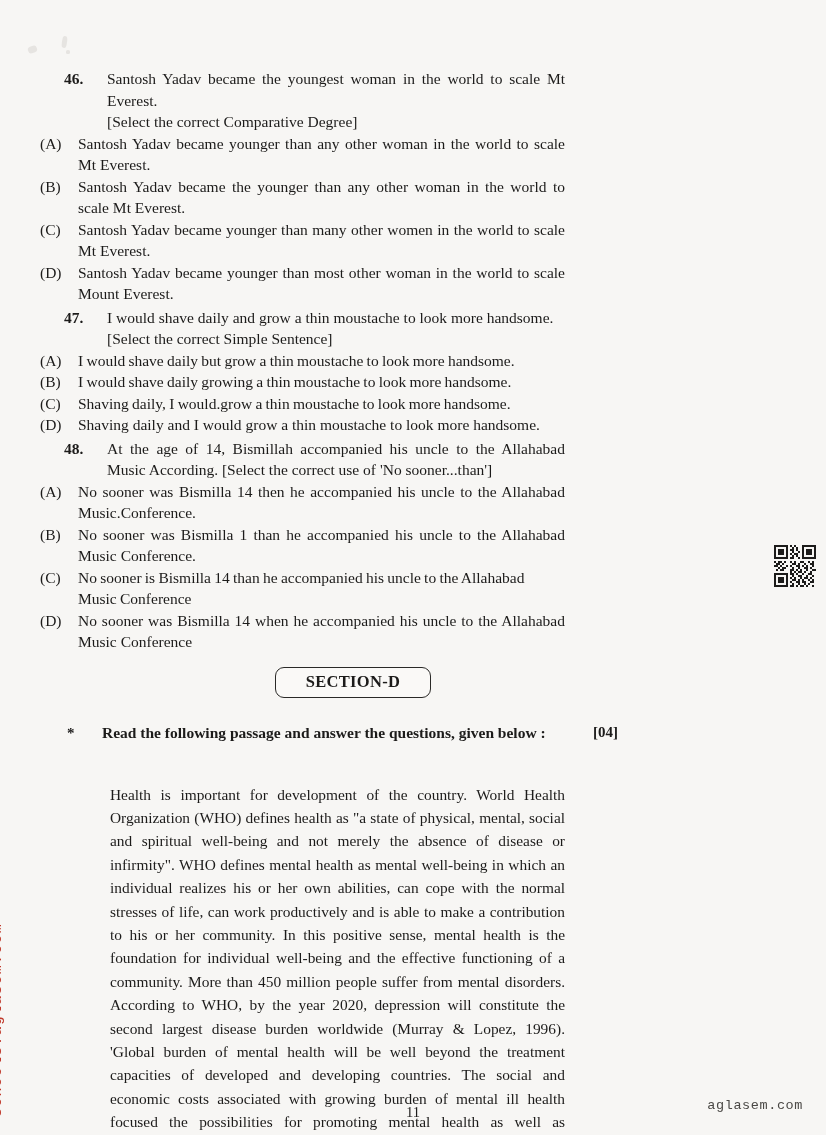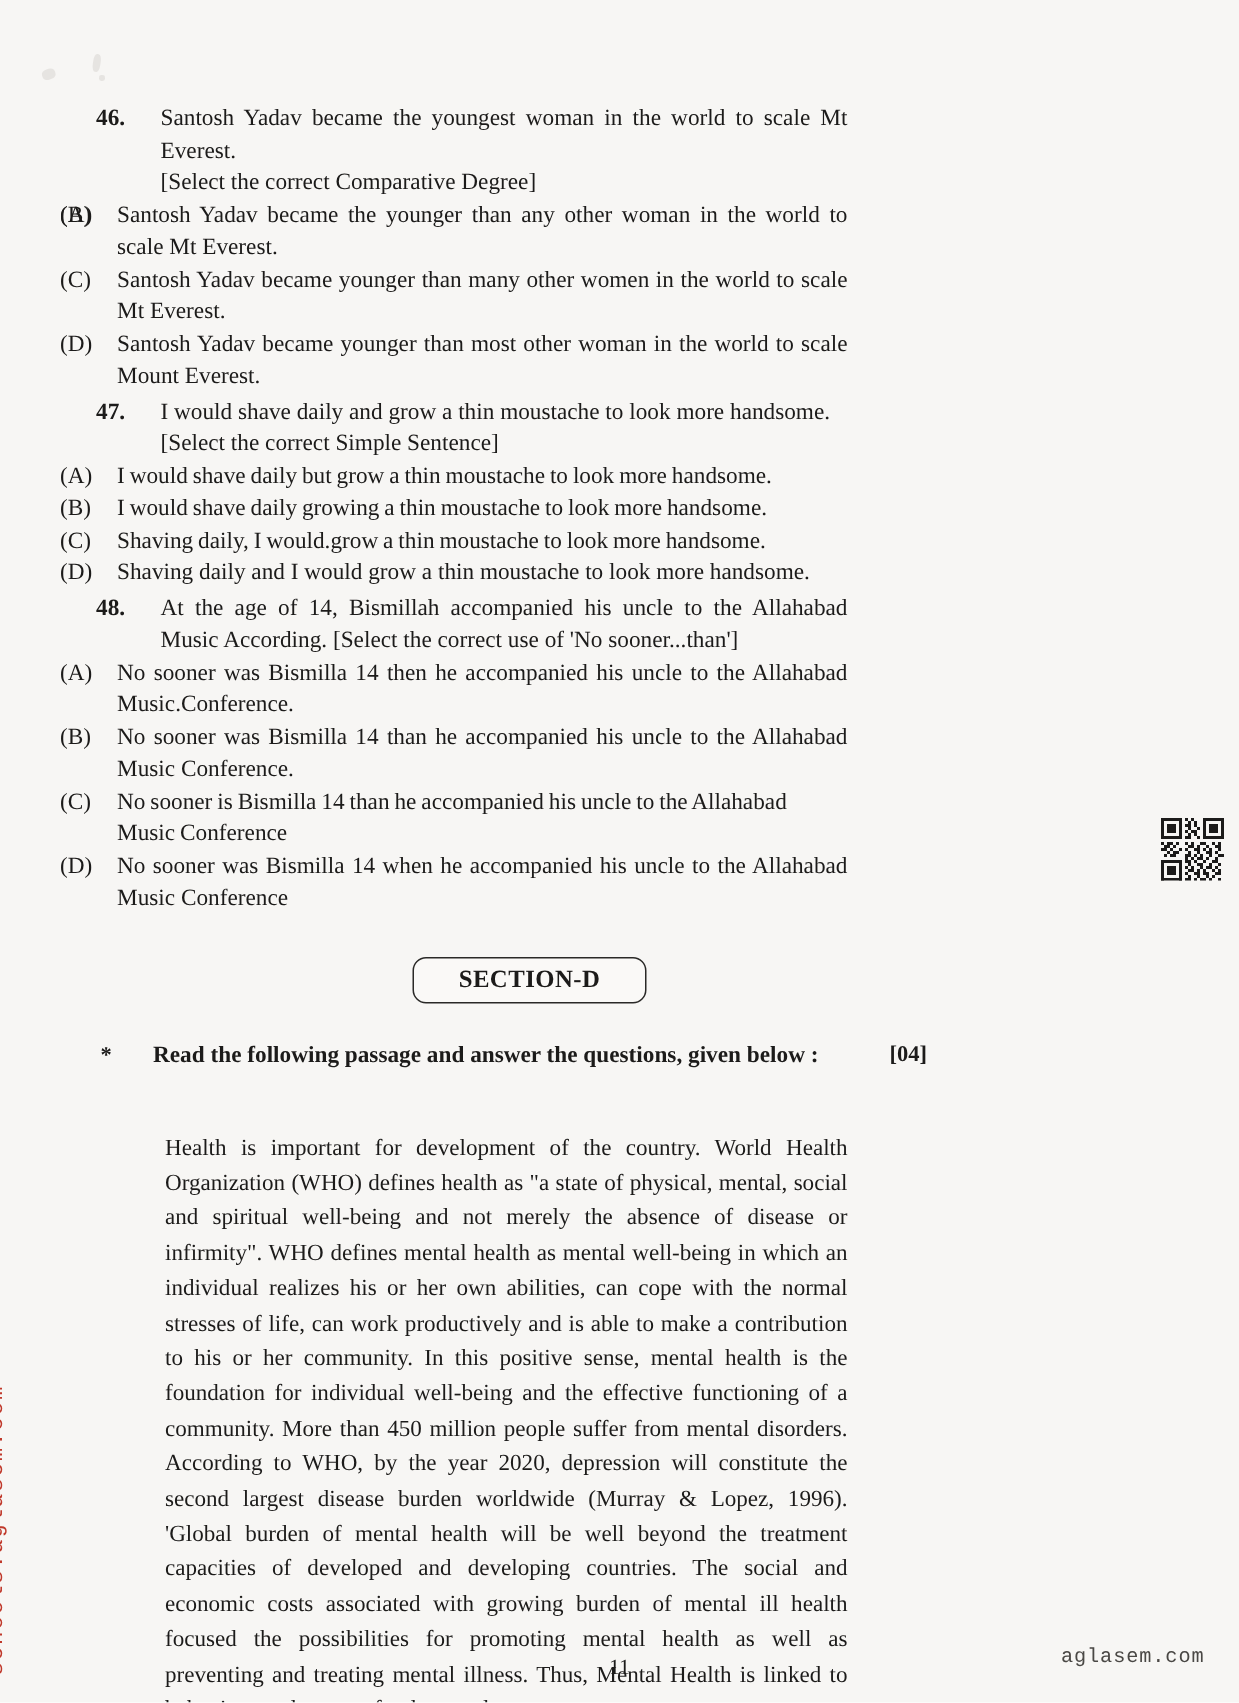--- a/index.html
+++ b/index.html
@@ -76,21 +76,21 @@
     display: block;
     text-align: justify;
     text-justify: inter-word;
   }
   .opttext.nojust { text-align: left; }
   .opttext.tight { word-spacing: -0.6px; }
 
   
   .section-wrap {
     text-align: center;
-    margin-top: 28px;
+    margin-top: 14px;
   }
   .section-box {
     display: inline-block;
     border: 1.6px solid #2a2927;
     border-radius: 9px;
     padding: 4px 30px 5px 30px;
     font-weight: bold;
     font-size: 16.5px;
     letter-spacing: .3px;
     background: #faf9f7;
@@ -189,20 +189,21 @@
 
     <div class="qblock">
       <div class="qnum">46.</div>
       <div class="qtext">
         <span>Santosh Yadav became the youngest woman in the world to scale Mt Everest.</span>
         <span class="lastline">[Select the correct Comparative Degree]</span>
       </div>
     </div>
     <div class="opt">
       <span class="optlabel">(A)</span>
+      <span class="opttext">Santosh Yadav became younger than any other woman in the world to scale Mt Everest.</span>
     </div>
     <div class="opt">
       <span class="optlabel">(B)</span>
       <span class="opttext">Santosh Yadav became the younger than any other woman in the world to scale Mt Everest.</span>
     </div>
     <div class="opt">
       <span class="optlabel">(C)</span>
       <span class="opttext">Santosh Yadav became younger than many other women in the world to scale Mt Everest.</span>
     </div>
     <div class="opt">
@@ -240,21 +241,21 @@
         <span>At the age of 14, Bismillah accompanied his uncle to the Allahabad Music According.</span>
         <span>[Select the correct use of 'No sooner...than']</span>
       </div>
     </div>
     <div class="opt">
       <span class="optlabel">(A)</span>
       <span class="opttext">No sooner was Bismilla 14 then he accompanied his uncle to the Allahabad Music.Conference.</span>
     </div>
     <div class="opt">
       <span class="optlabel">(B)</span>
-      <span class="opttext">No sooner was Bismilla 14 than he accompanied his uncle to the Allahabad Music Conference.</span>
+      <span class="opttext">No sooner was Bismilla 1 than he accompanied his uncle to the Allahabad Music Conference.</span>
     </div>
     <div class="opt">
       <span class="optlabel">(C)</span>
       <span class="opttext nojust tight">No sooner is Bismilla 14 than he accompanied his uncle to the Allahabad Music Conference</span>
     </div>
     <div class="opt">
       <span class="optlabel">(D)</span>
       <span class="opttext">No sooner was Bismilla 14 when he accompanied his uncle to the Allahabad Music Conference</span>
     </div>
 

